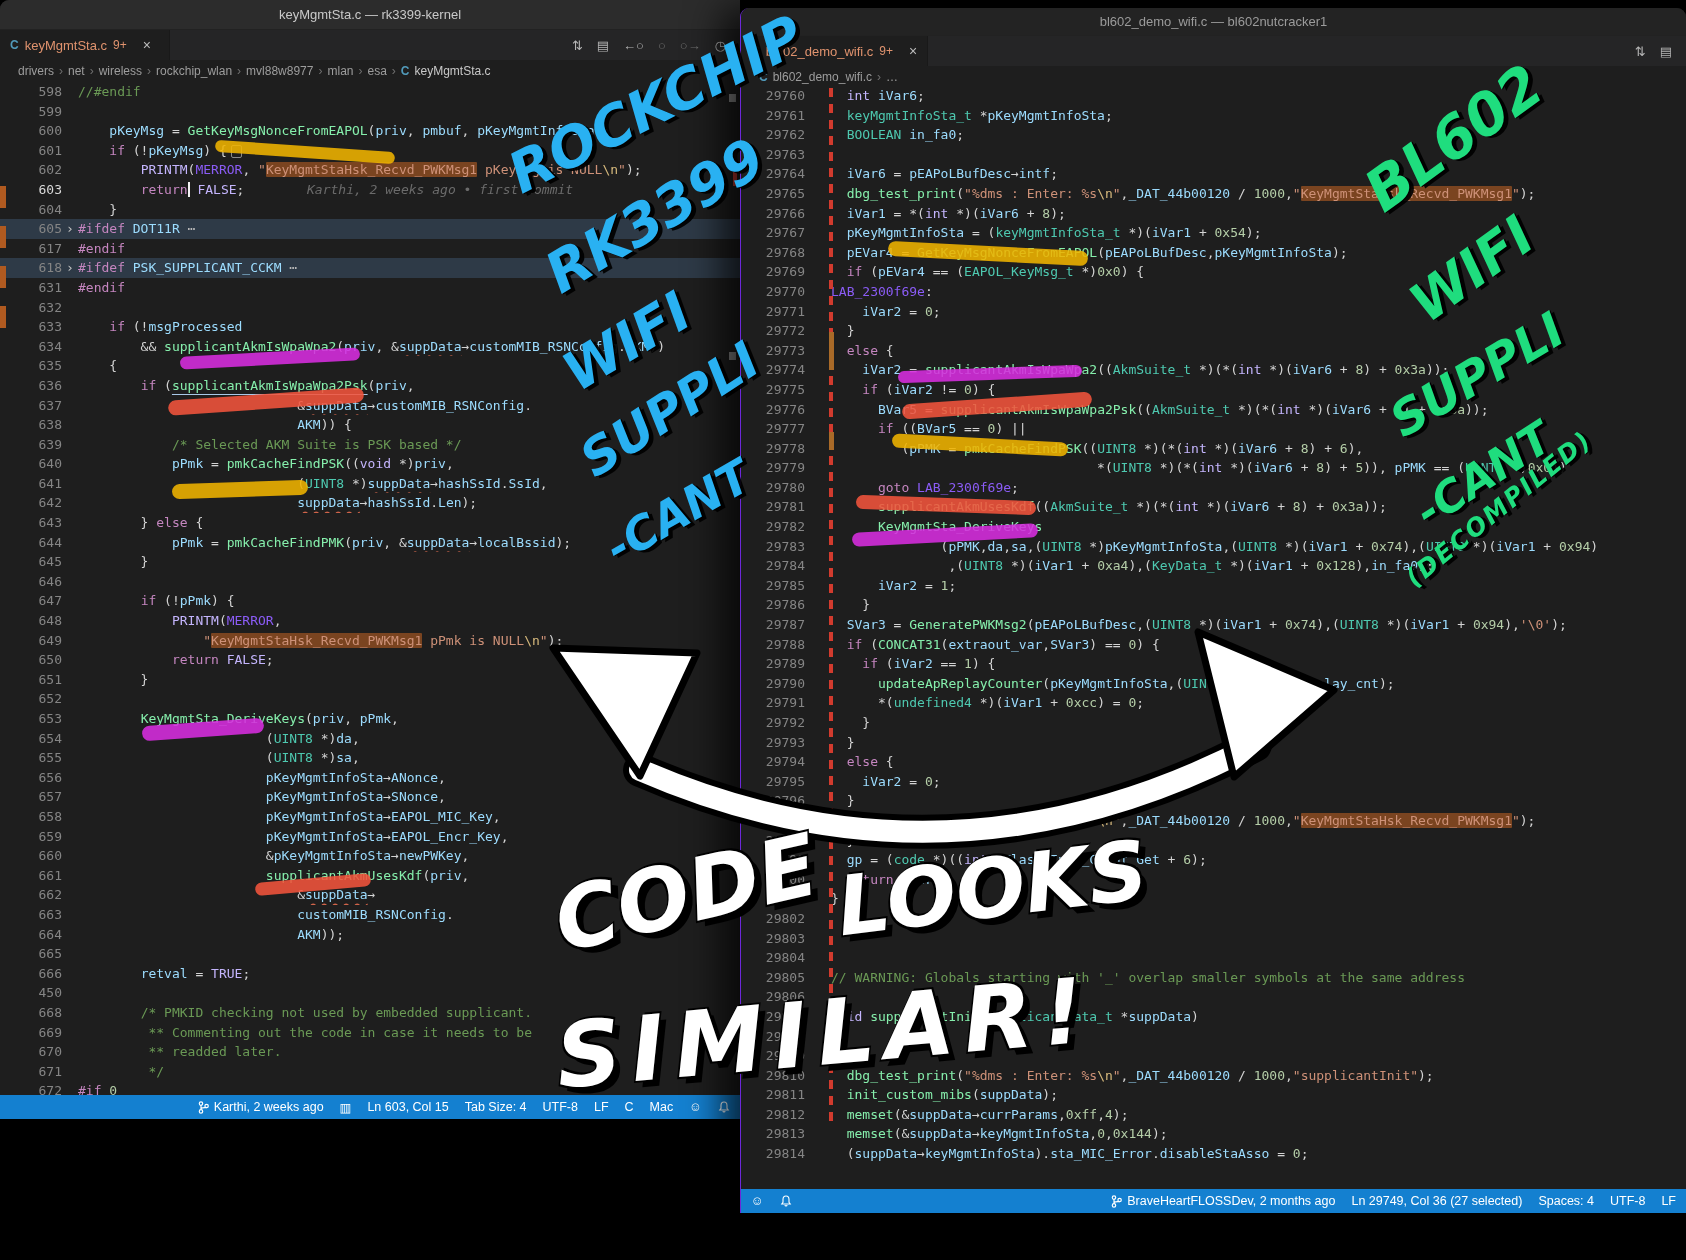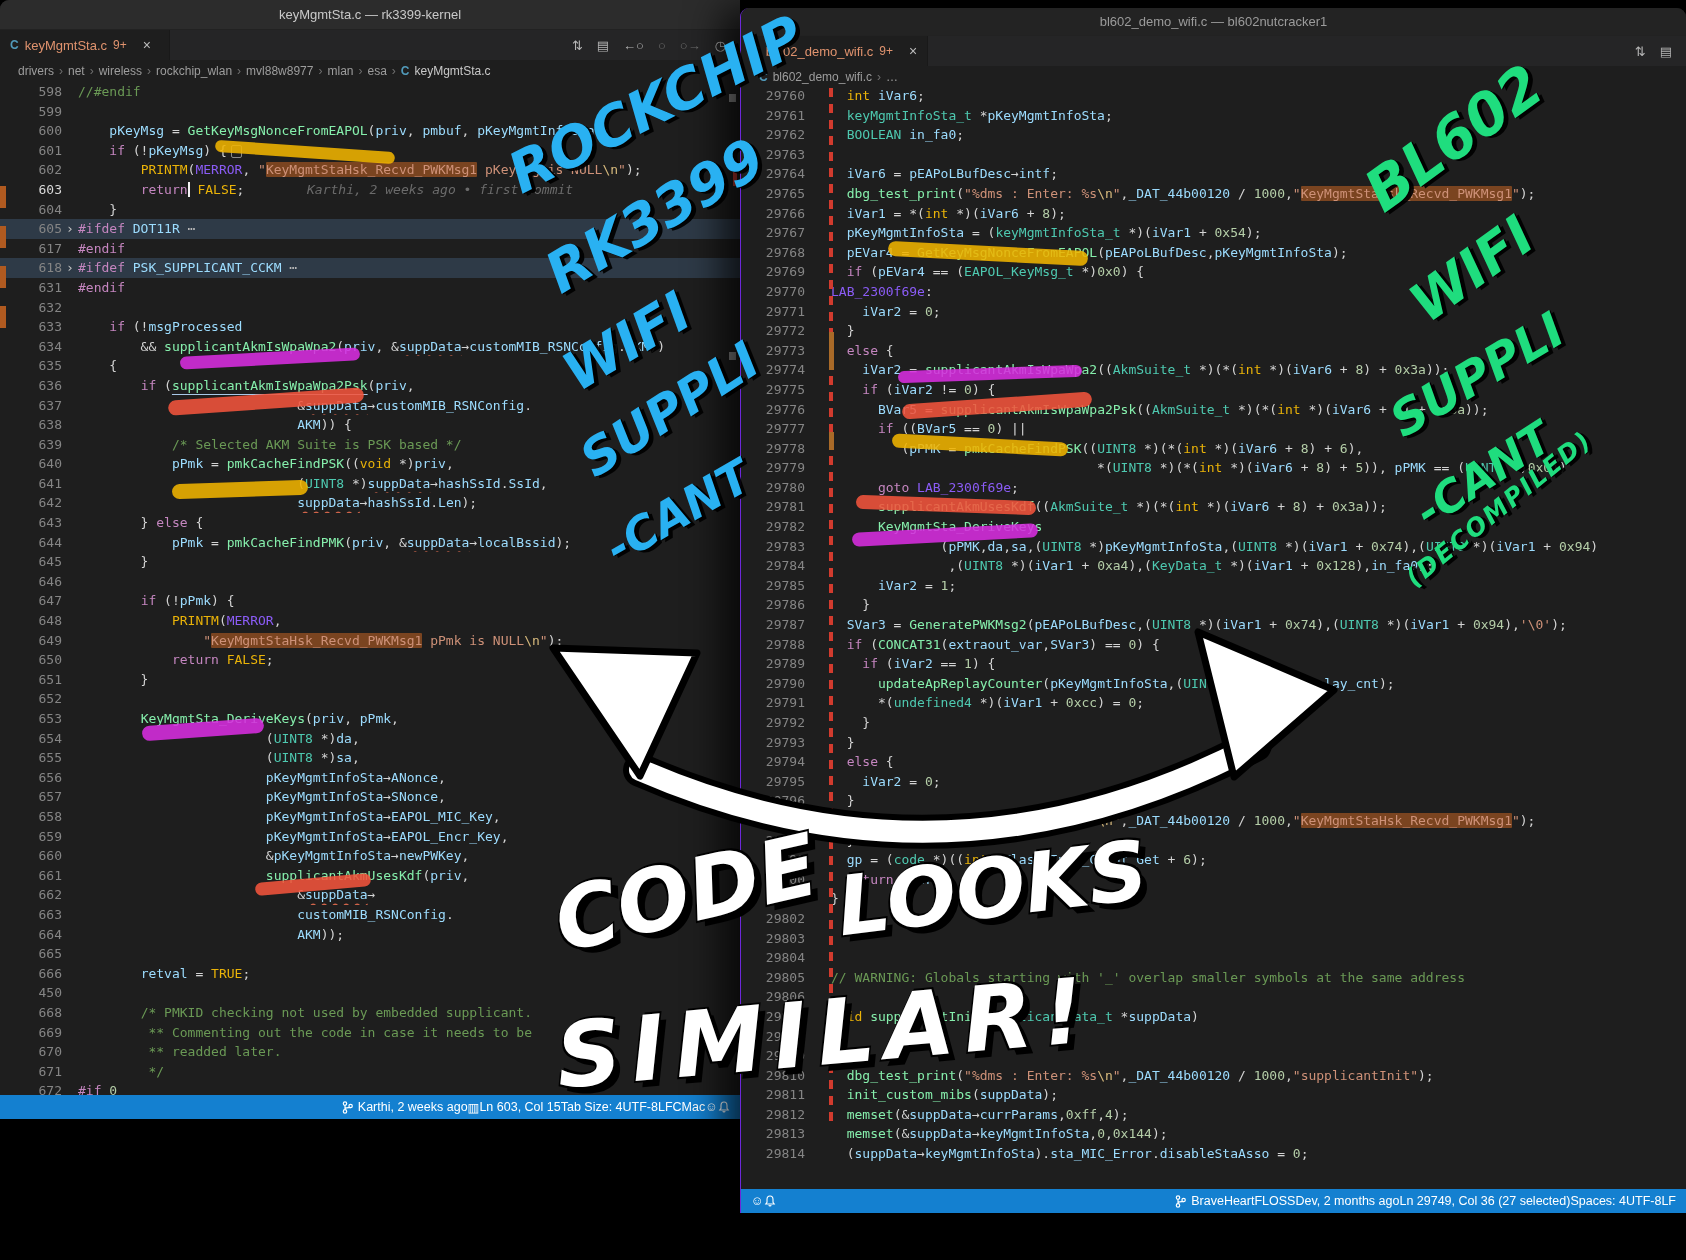--- a/index.html
+++ b/index.html
@@ -34,34 +34,34 @@
     font-family:"DejaVu Sans Mono", monospace; font-size:13px; white-space:pre; }
   .row.hlrow { background:rgba(80,118,158,.32); }
   .ln { color:#858585; text-align:right; flex:none; }
   #win-left .ln { width:62px;text-align:right; }
   #win-right .ln { width:64px; }
   .ln.active { color:#d9d9d9; }
   .fold { flex:none; color:#c5c5c5; text-align:center; }
   #win-left .fold { width:16px; }
   #win-right .fold { width:26px; }
   .code { flex:1; overflow:hidden; }
-  .tk.k{color:#C586C0} .tk.b{color:#eab308} .tk.t{color:#4EC9B0} .tk.f{color:#86efac}
+  .tk.k{color:#C586C0} .tk.b{color:#c4b5fd} .tk.t{color:#4EC9B0} .tk.f{color:#86efac}
   .tk.v{color:#9CDCFE} .tk.s{color:#CE9178} .tk.esc{color:#D7BA7D} .tk.n{color:#B5CEA8}
   .tk.c{color:#6A9955} .tk.p{color:#D4D4D4} .tk.w{color:#8b5cf6}
   .tk.dis{color:#6f8a6f} .tk.blame{color:#6b6b6b; font-style:italic}
   .tk.folddots{color:#b8b8b8}
   .tk.hl{background:var(--hl-brown); border-radius:1px;}
   .tk.squig{text-decoration:underline wavy #d1644a 1.5px; text-underline-offset:4px;}
   .tk.ul{text-decoration:underline solid #a8c8e8 1px; text-underline-offset:4px;}
   .tk.cursor{display:inline-block;width:2px;height:15px;background:#f2f2f2;vertical-align:text-bottom;}
   .tk.ghostbox{display:inline-block;width:11px;height:13px;border:1px solid #8a8a8a;
     border-radius:2px;vertical-align:middle;margin-left:4px;}
   .statusbar { position:absolute; left:0; right:0; bottom:0; height:24px;
     background:var(--accent-blue); color:#fff; font-size:12.5px;
-    display:flex; align-items:center; padding:0 10px; white-space:nowrap; z-index:2;}
+    display:flex; align-items:center; gap:16px; padding:0 10px; white-space:nowrap; z-index:2;}
   .statusbar .grow { flex:1; }
   .sb-item { display:flex; align-items:center; gap:5px; }
   .sb-icon svg { display:block; }
   .gutter-marks { position:absolute; z-index:2; }
   .deco-red { position:absolute; width:4px;
     background:repeating-linear-gradient(180deg,#d23b2e 0 9px,transparent 9px 16px); z-index:1; }
   .deco-orange { position:absolute; width:5px; background:#a96a28; z-index:2; }
   .ruler-mark { position:absolute; z-index:2; }
   .marker { position:absolute; border-radius:9px; opacity:.88; z-index:5; }
   .marker.yellow { background:var(--marker-yellow); }

